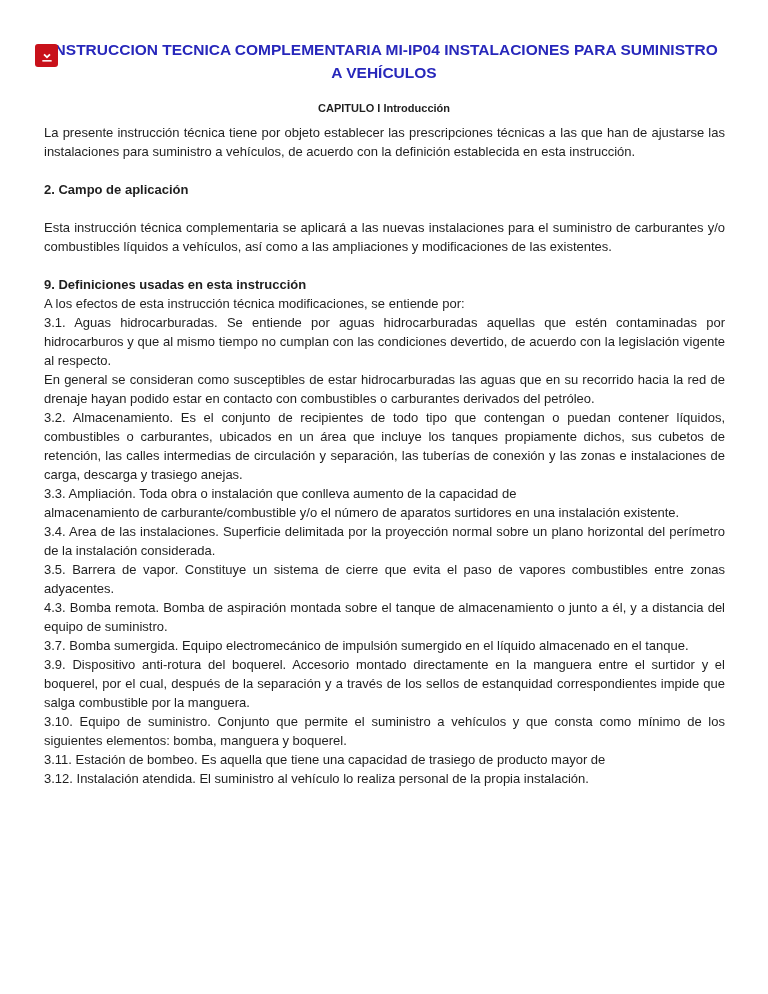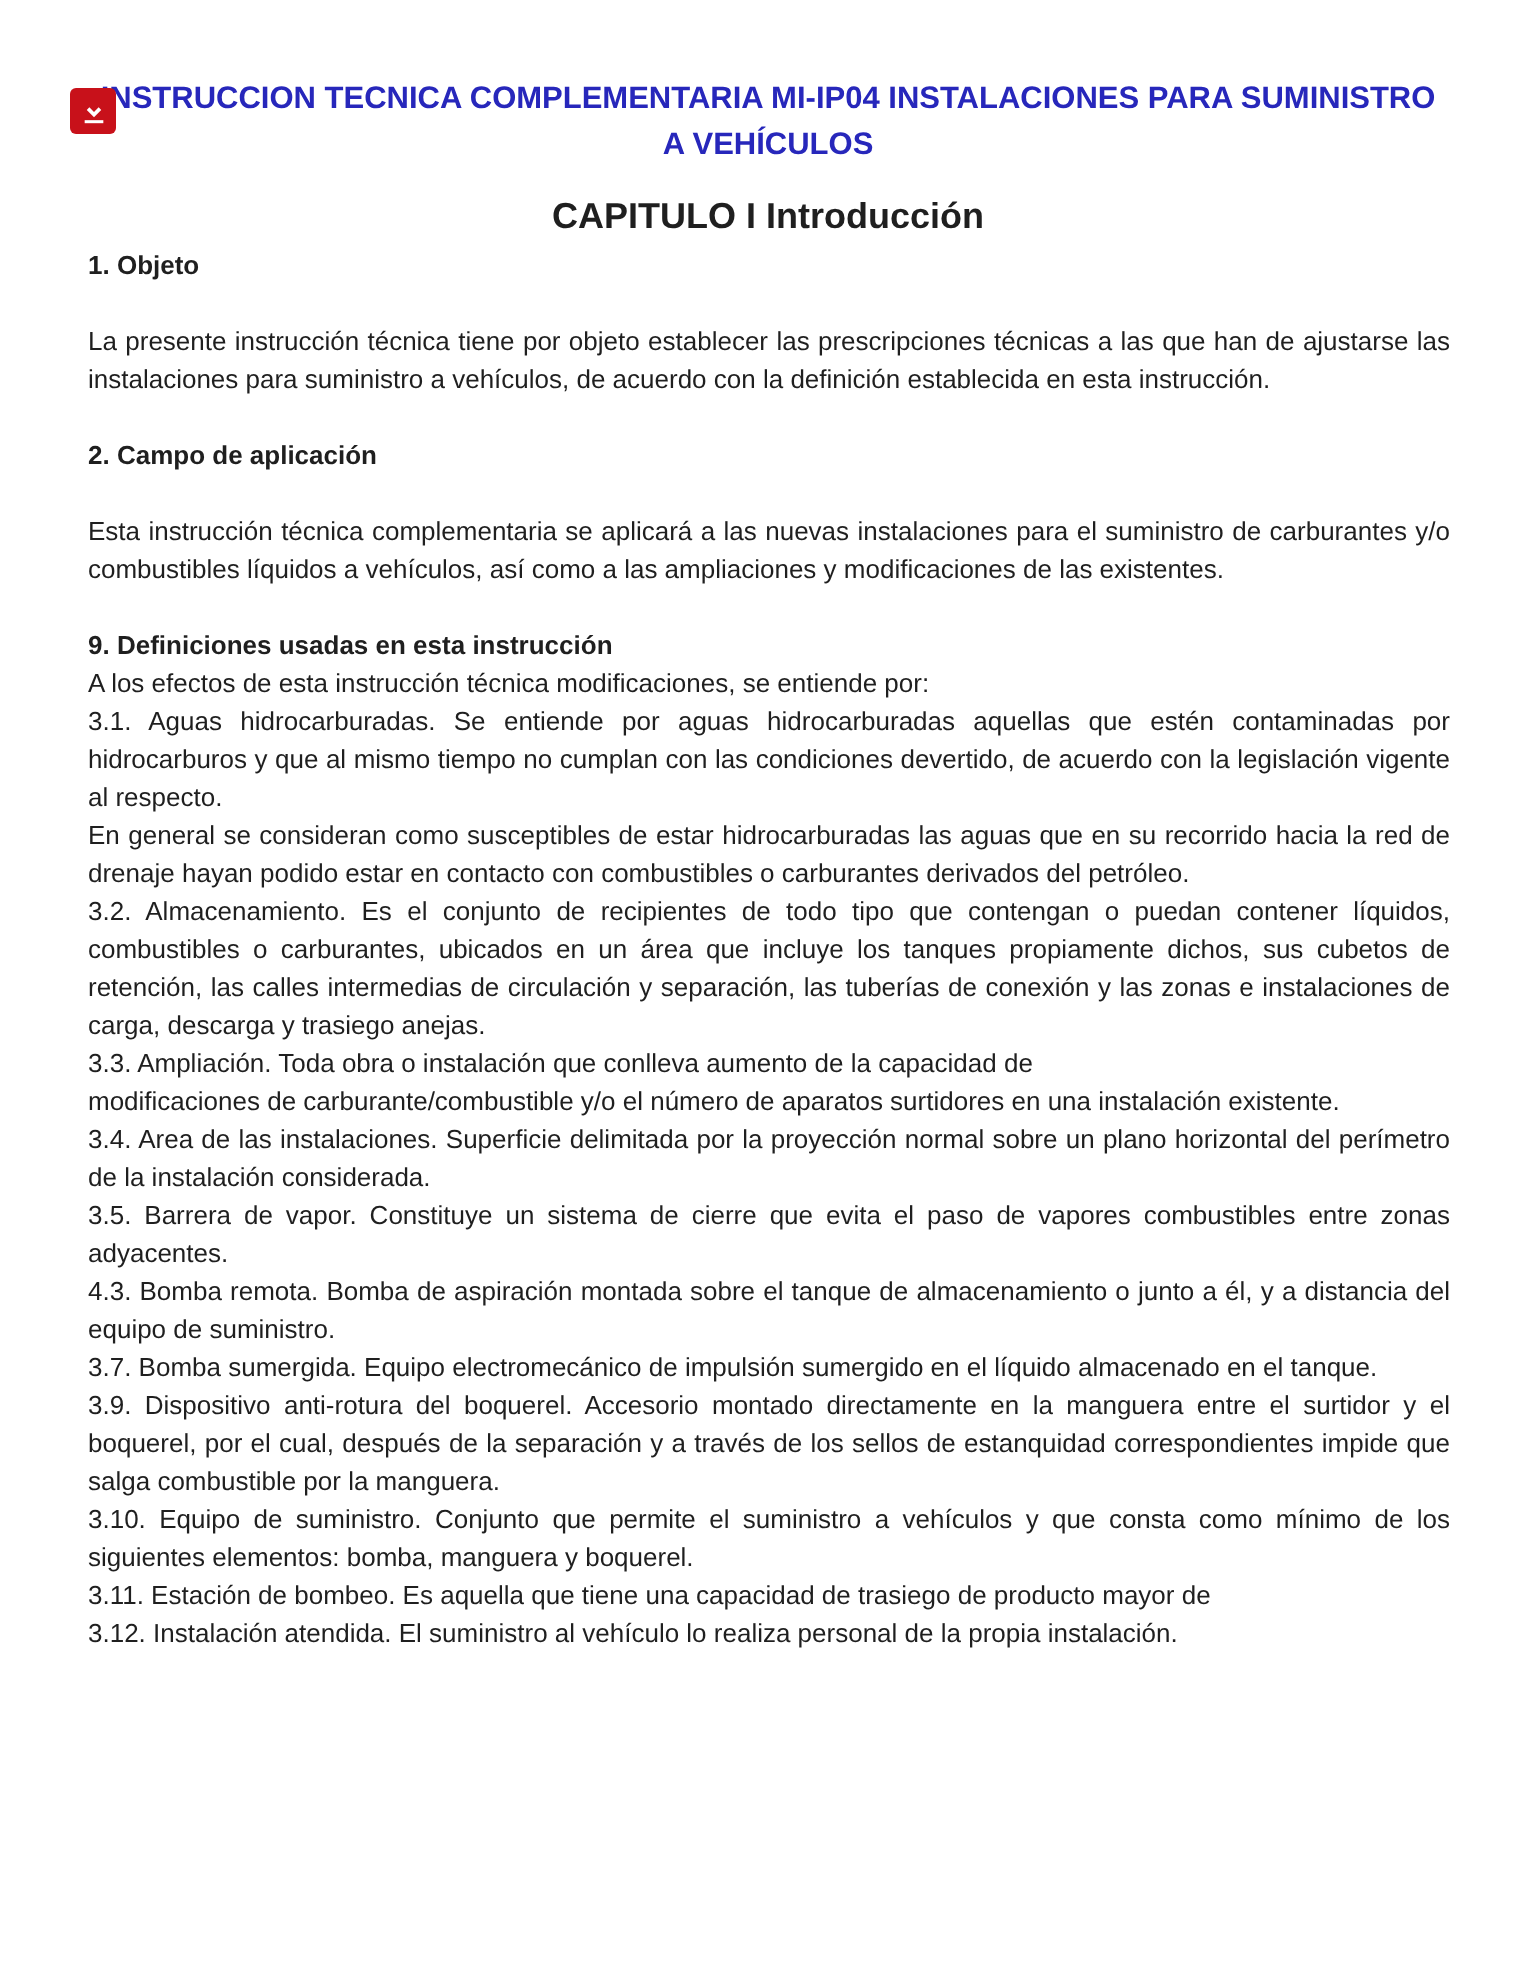--- a/index.html
+++ b/index.html
@@ -37,21 +37,21 @@
     margin: 38px 50px 0 50px;
     text-align: center;
     color: #2727bb;
     font-size: 15.5px;
     line-height: 23px;
     font-weight: bold;
   }
   .chapter-heading {
     margin: 15px 43px 5px 43px;
     text-align: center;
-    font-size: 18px;
+    font-size: 11px;
     line-height: 19px;
     font-weight: bold;
     color: #1f1f1f;
   }
   .doc-body {
     padding: 0 43px 0 44px;
     font-size: 13px;
     line-height: 19px;
   }
   .doc-body p {
@@ -76,31 +76,30 @@
       <path fill="#ffffff" d="M12 2v10l-4-4-2.2 2.2L12 16.4l6.2-6.2L16 8l-4 4V2z"></path>
       <rect x="4" y="19" width="16" height="2.6" fill="#ffffff"></rect>
     </svg>
   </div>
 
   <h1 class="doc-title">INSTRUCCION TECNICA COMPLEMENTARIA MI-IP04 INSTALACIONES PARA SUMINISTRO A VEHÍCULOS</h1>
 
   <h2 class="chapter-heading">CAPITULO I Introducción</h2>
 
   <div class="doc-body">
-    <p class="h mb">1. Objeto</p>
     <p class="mb">La presente instrucción técnica tiene por objeto establecer las prescripciones técnicas a las que han de ajustarse las instalaciones para suministro a vehículos, de acuerdo con la definición establecida en esta instrucción.</p>
     <p class="h mb">2. Campo de aplicación</p>
     <p class="mb">Esta instrucción técnica complementaria se aplicará a las nuevas instalaciones para el suministro de carburantes y/o combustibles líquidos a vehículos, así como a las ampliaciones y modificaciones de las existentes.</p>
     <p class="h">9. Definiciones usadas en esta instrucción</p>
     <p>A los efectos de esta instrucción técnica modificaciones, se entiende por:</p>
     <p>3.1. Aguas hidrocarburadas. Se entiende por aguas hidrocarburadas aquellas que estén contaminadas por hidrocarburos y que al mismo tiempo no cumplan con las condiciones devertido, de acuerdo con la legislación vigente al respecto.</p>
     <p>En general se consideran como susceptibles de estar hidrocarburadas las aguas que en su recorrido hacia la red de drenaje hayan podido estar en contacto con combustibles o carburantes derivados del petróleo.</p>
     <p>3.2. Almacenamiento. Es el conjunto de recipientes de todo tipo que contengan o puedan contener líquidos, combustibles o carburantes, ubicados en un área que incluye los tanques propiamente dichos, sus cubetos de retención, las calles intermedias de circulación y separación, las tuberías de conexión y las zonas e instalaciones de carga, descarga y trasiego anejas.</p>
     <p>3.3. Ampliación. Toda obra o instalación que conlleva aumento de la capacidad de</p>
-    <p>modificaciones de carburante/combustible y/o el número de aparatos surtidores en una instalación existente.</p>
+    <p>almacenamiento de carburante/combustible y/o el número de aparatos surtidores en una instalación existente.</p>
     <p>3.4. Area de las instalaciones. Superficie delimitada por la proyección normal sobre un plano horizontal del perímetro de la instalación considerada.</p>
     <p>3.5. Barrera de vapor. Constituye un sistema de cierre que evita el paso de vapores combustibles entre zonas adyacentes.</p>
     <p>4.3. Bomba remota. Bomba de aspiración montada sobre el tanque de almacenamiento o junto a él, y a distancia del equipo de suministro.</p>
     <p>3.7. Bomba sumergida. Equipo electromecánico de impulsión sumergido en el líquido almacenado en el tanque.</p>
     <p>3.9. Dispositivo anti-rotura del boquerel. Accesorio montado directamente en la manguera entre el surtidor y el boquerel, por el cual, después de la separación y a través de los sellos de estanquidad correspondientes impide que salga combustible por la manguera.</p>
     <p>3.10. Equipo de suministro. Conjunto que permite el suministro a vehículos y que consta como mínimo de los siguientes elementos: bomba, manguera y boquerel.</p>
     <p>3.11. Estación de bombeo. Es aquella que tiene una capacidad de trasiego de producto mayor de</p>
     <p>3.12. Instalación atendida. El suministro al vehículo lo realiza personal de la propia instalación.</p>
   </div>
 

